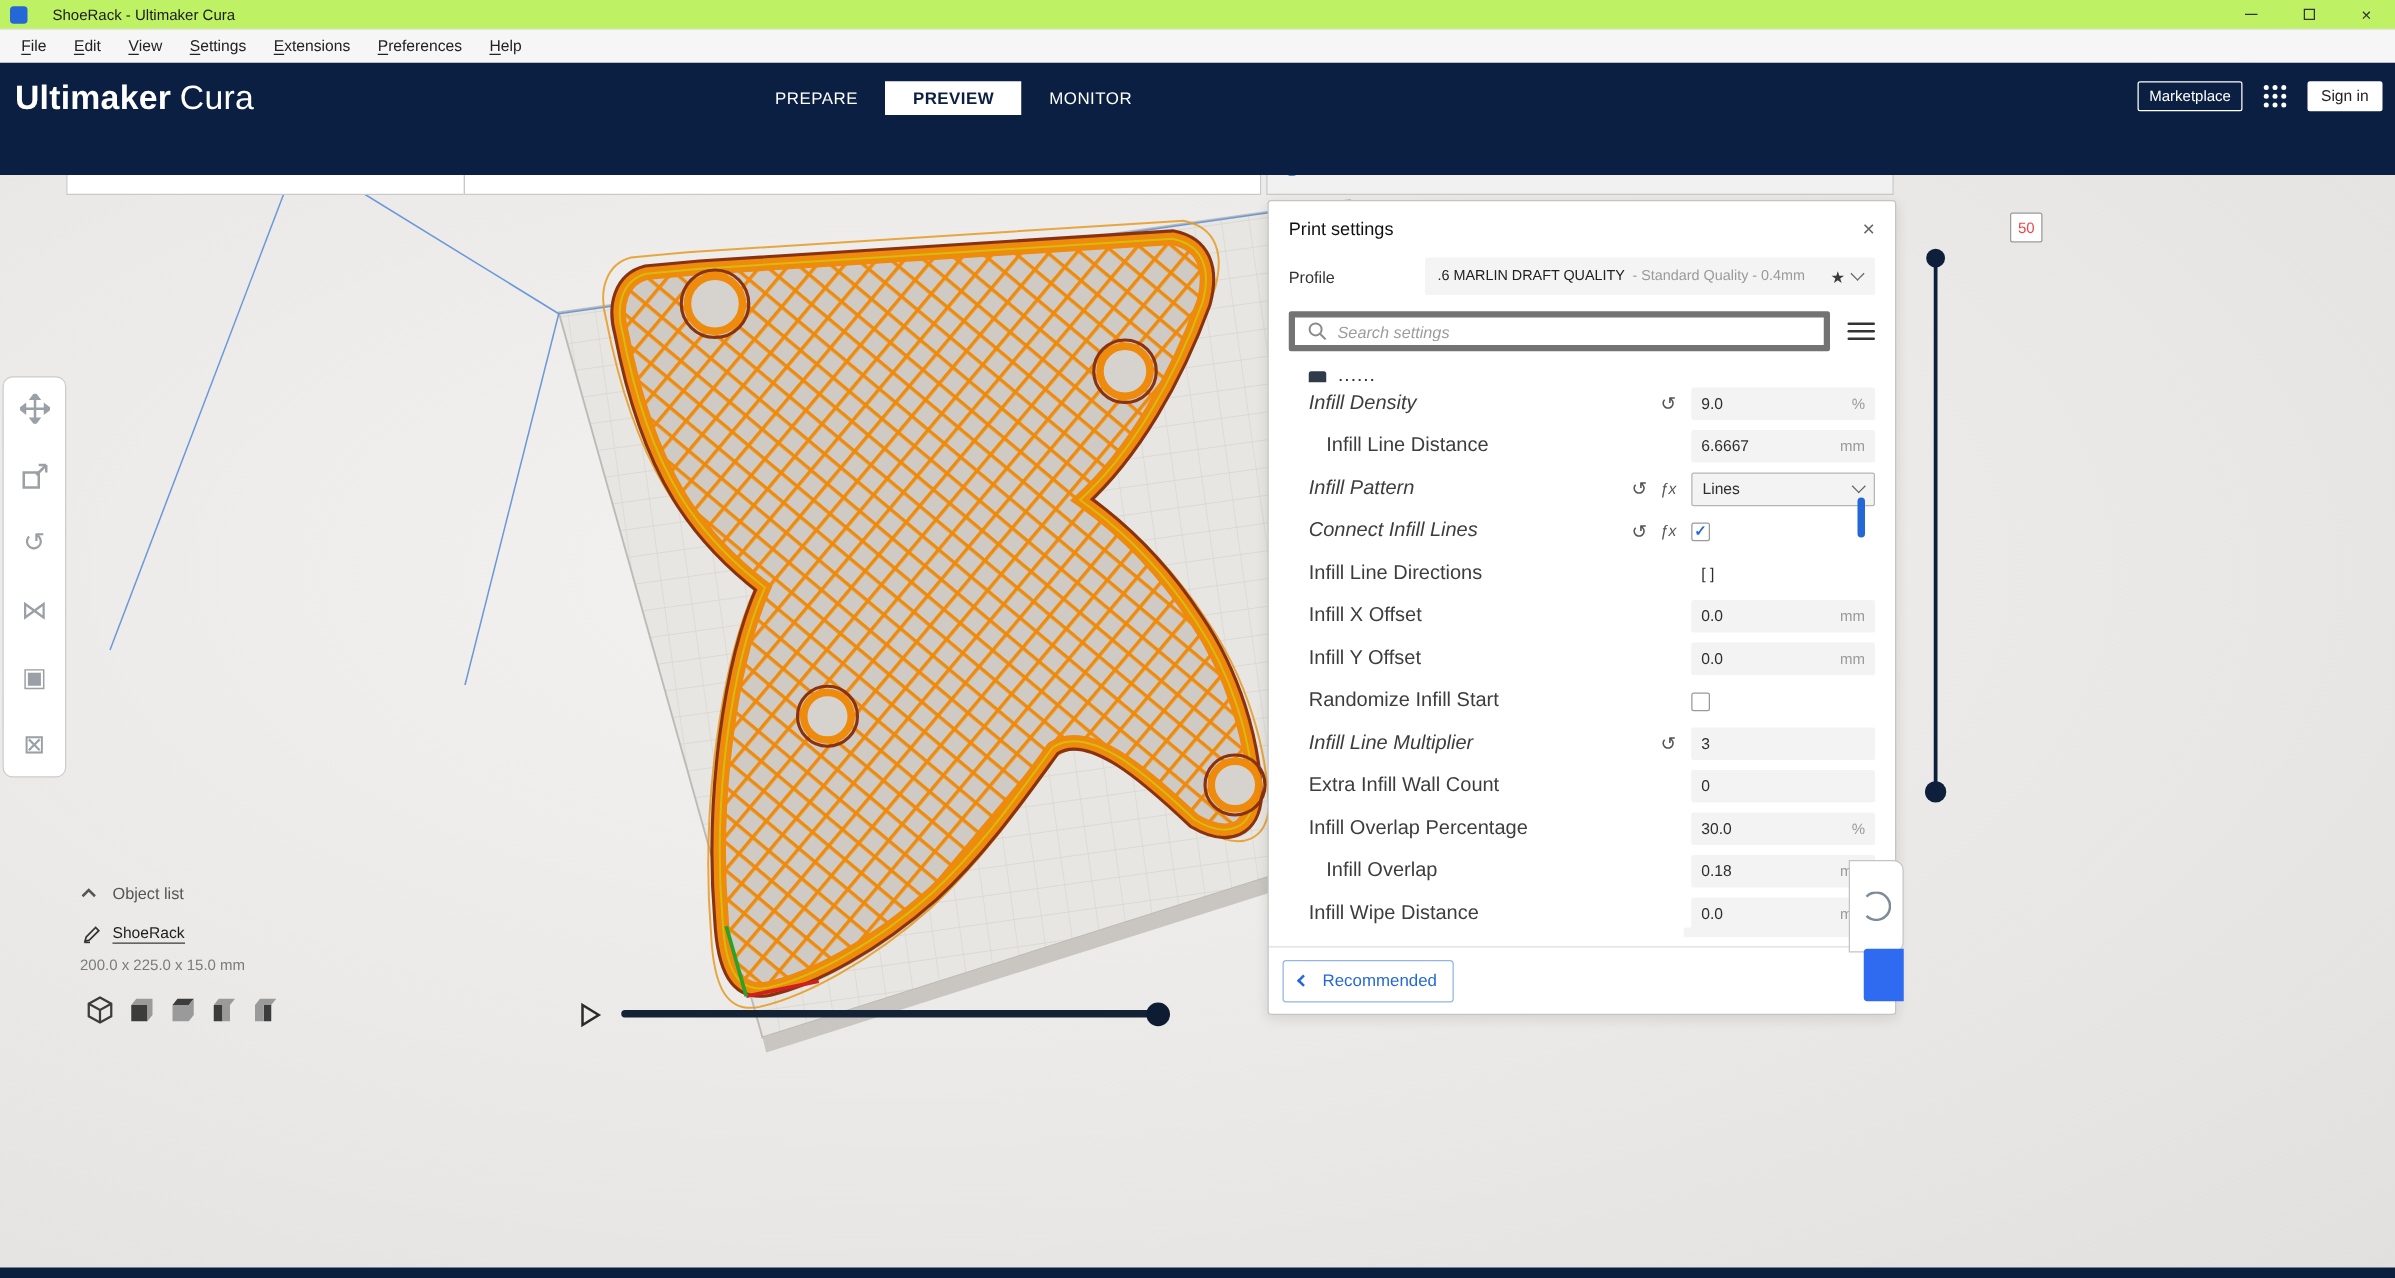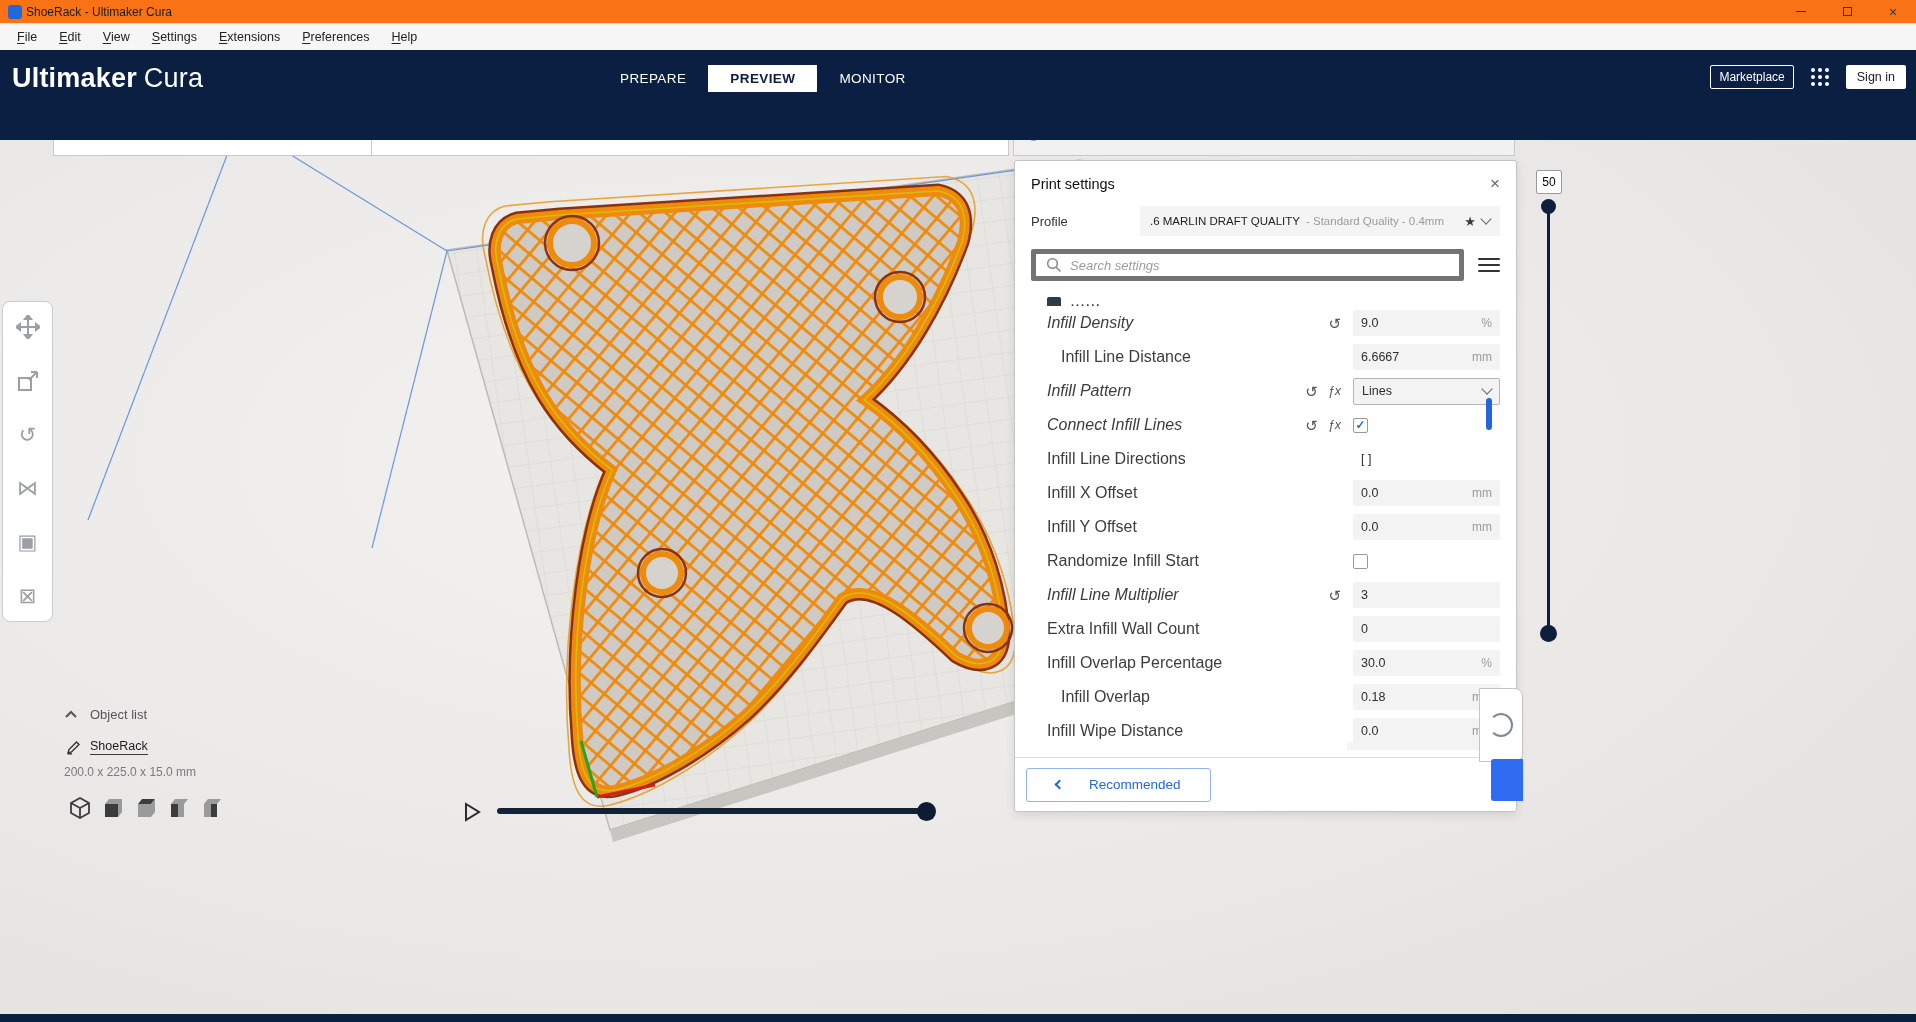--- a/index.html
+++ b/index.html
@@ -1,21 +1,21 @@
 <!DOCTYPE html>
 <html><head>
 <meta charset="utf-8">
 <style>
   * { box-sizing: border-box; margin: 0; padding: 0; }
   html,body { width:1916px; height:1022px; overflow:hidden; }
   body { font-family:"Liberation Sans", sans-serif; background:#ececec; position:relative; color:#222; }
 
   
-  .titlebar { position:relative; z-index:40; height:24px; background:#f97316; border-bottom:1px solid #e3e3e3;
-              display:flex; align-items:center; padding-left:8px; gap:4px; font-size:12px; color:#1b1b1b; }
+  .titlebar { position:relative; z-index:40; height:24px; background:#bef264; border-bottom:1px solid #e3e3e3;
+              display:flex; align-items:center; padding-left:8px; gap:20px; font-size:12px; color:#1b1b1b; }
   .app-icon { width:14px; height:14px; background:#2468d7; border-radius:3px; }
   .win-controls { margin-left:auto; display:flex; height:100%; }
   .wbtn { width:46px; height:100%; display:flex; align-items:center; justify-content:center; color:#333; }
   .min-glyph { width:10px; height:1px; background:#333; }
   .max-glyph { width:9px; height:9px; border:1px solid #333; }
   .close-glyph { font-size:14px; line-height:1; }
 
   
   .menubar { position:relative; z-index:40; height:26px; background:#f6f6f6; display:flex; align-items:center; padding-left:6px; }
   .menu-item { padding:0 11px; font-size:12.5px; color:#222; height:100%; display:flex; align-items:center; }
@@ -97,32 +97,32 @@
   .valbox .unit { margin-left:auto; color:#9a9a9a; font-size:12px; }
   .selbox { width:100%; height:27px; background:#f3f3f3; border:1px solid #b5b5b5; border-radius:2px; display:flex; align-items:center; padding:0 8px; font-size:12.5px; color:#2e2e2e; }
   .selbox .chev { margin-left:auto; }
   .cbox { width:15px; height:15px; border:1px solid #9a9a9a; border-radius:2px; background:#fff; display:flex; align-items:center; justify-content:center; }
   .check { color:#2468d7; font-size:12px; font-weight:bold; line-height:1; }
   .plainval { font-size:12.5px; color:#2e2e2e; padding-left:8px; }
   .partial-bottom { position:absolute; bottom:0; left:332px; width:147px; height:8px; background:#f3f3f3; border-radius:2px 2px 0 0; }
   .panel-scrollthumb { position:absolute; right:24px; top:237px; width:6px; height:32px; background:#2468d7; border-radius:3px; }
   .panel-footer { position:absolute; bottom:0; left:0; right:0; height:54px; border-top:1px solid #ddd; display:flex; align-items:center; padding:0 11px; }
   .recommended-btn { height:34px; border:1px solid #92b4e8; border-radius:3px; background:#fff; color:#2468d7;
-                     font-size:13.5px; display:flex; align-items:center; gap:26px; padding:0 29px; }
+                     font-size:13.5px; display:flex; align-items:center; gap:12px; padding:0 12px; }
   .chev-left { width:7px; height:7px; border-left:2px solid #2468d7; border-bottom:2px solid #2468d7; transform:rotate(45deg); }
 
   
   .time-card { position:absolute; left:1479px; top:688px; width:44px; height:74px; z-index:26;
                background:#fff; border:1px solid #c4c4c4; border-radius:0 8px 8px 0; display:flex; align-items:center; justify-content:center; }
   .refresh-circle { width:24px; height:24px; border:2.5px solid #7d8b99; border-radius:50%; border-left-color:transparent; }
   .blue-sliver { position:absolute; left:1491px; top:759px; width:32px; height:42px; background:#2f6bf0; z-index:26; border-radius:3px 0 0 3px; }
 
   
-  .layer-label { position:absolute; left:1536px; top:170px; width:26px; height:24px; z-index:15;
-                 border:1px solid #9a9a9a; background:#fff; font-size:12px; color:#000000;
+  .layer-label { position:absolute; left:1608px; top:170px; width:26px; height:24px; z-index:15;
+                 border:1px solid #9a9a9a; background:#fff; font-size:12px; color:#ef4444;
                  display:flex; align-items:center; justify-content:center; border-radius:2px; }
   .layer-track { position:absolute; left:1547px; top:202px; width:3px; height:432px; background:#0e1f3c; z-index:15; }
   .layer-handle-top { position:absolute; left:1541px; top:199px; width:15px; height:15px; border-radius:50%; background:#0e1f3c; z-index:16; }
   .layer-handle-bottom { position:absolute; left:1540px; top:625px; width:17px; height:17px; border-radius:50%; background:#0e1f3c; z-index:16; }
 
   
   .sim-play { position:absolute; left:462px; top:801px; z-index:15; }
   .sim-track { position:absolute; left:497px; top:808px; width:438px; height:6px; background:#142236; border-radius:3px; z-index:15; }
   .sim-handle { position:absolute; left:917px; top:802px; width:19px; height:19px; border-radius:50%; background:#0e1c33; z-index:16; }
 

